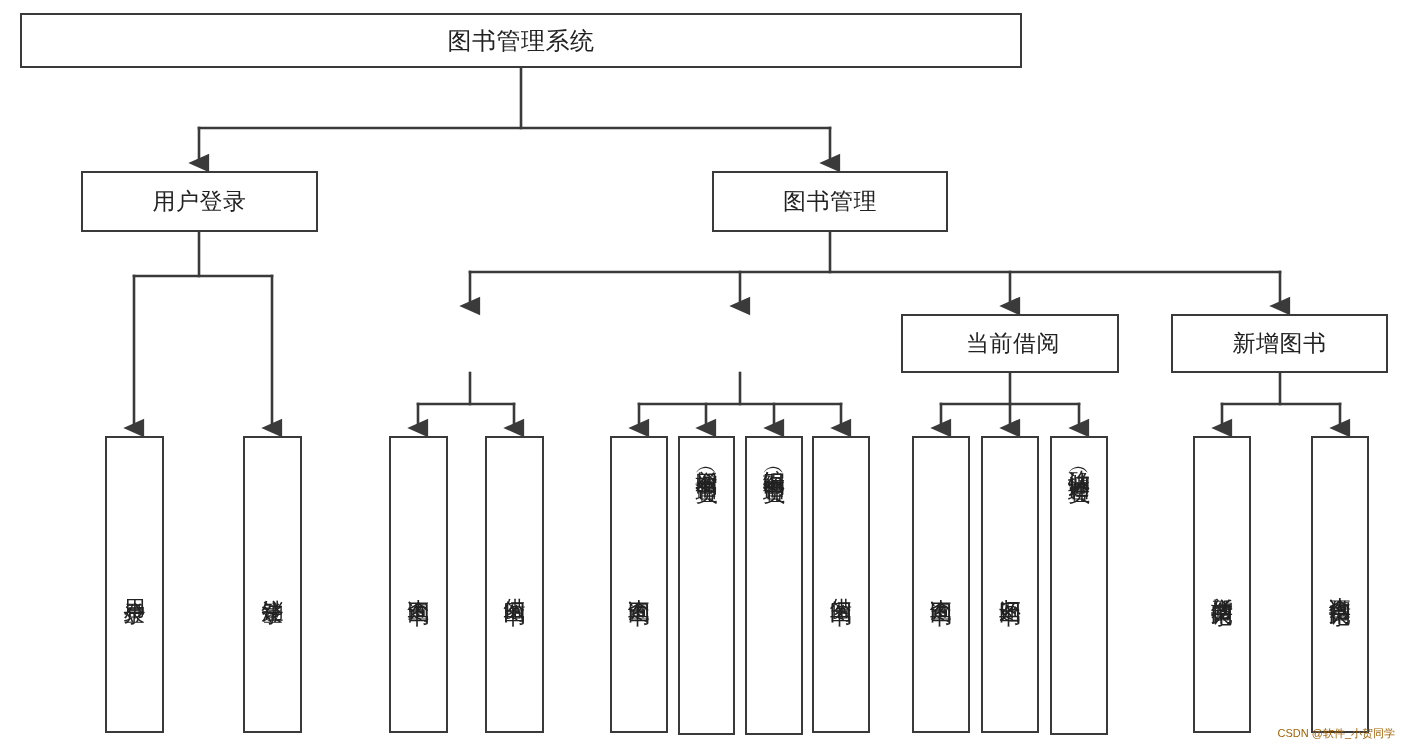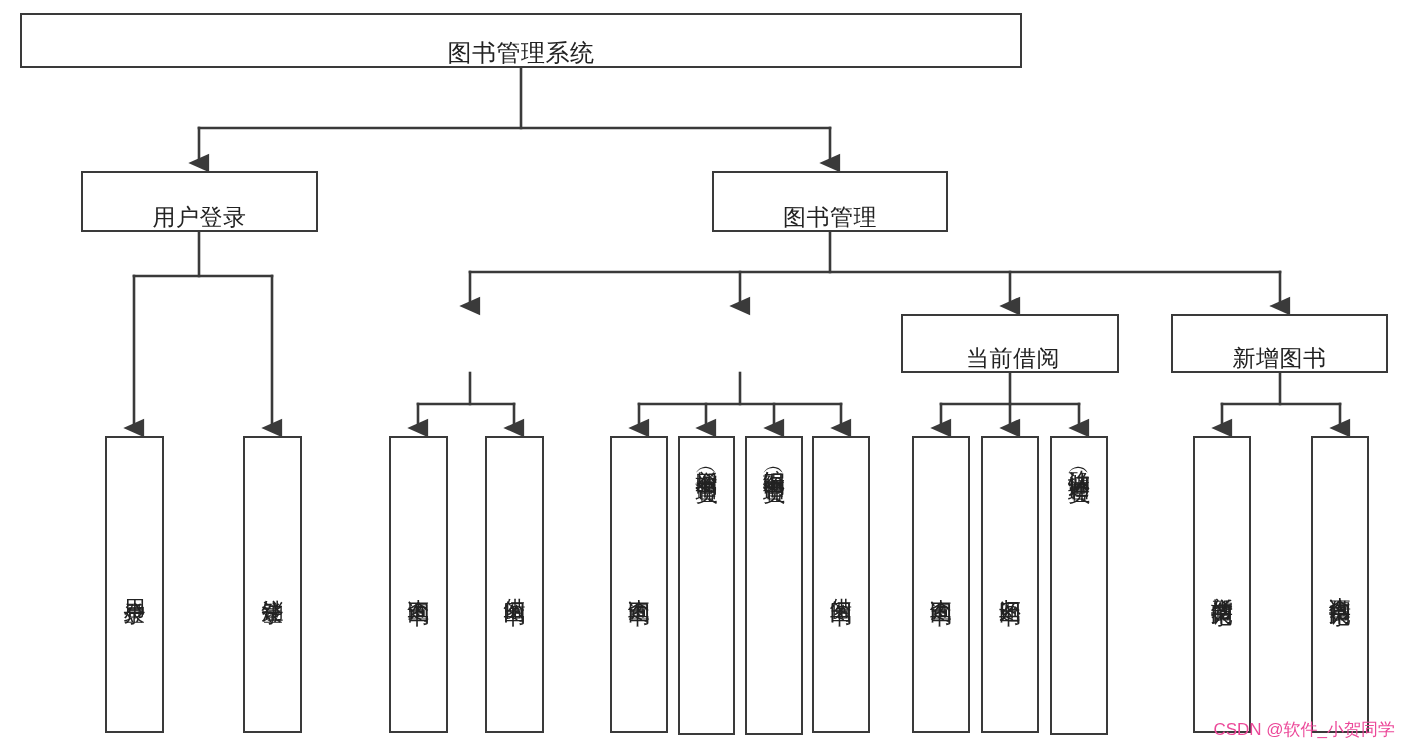--- a/index.html
+++ b/index.html
@@ -23,21 +23,21 @@
     width: 1405px;
     height: 747px;
     pointer-events: none;
   }
   .node {
     position: absolute;
     box-sizing: border-box;
     background: #ffffff;
     border: 2.5px solid #3a3a3a;
     display: flex;
-    align-items: flex-end;
+    align-items: center;
     justify-content: center;
     color: #222222;
     z-index: 2;
   }
   .node .lbl {
     display: block;
     line-height: 1.08;
     letter-spacing: 0.5px;
     text-align: center;
   }
@@ -62,22 +62,22 @@
     white-space: nowrap;
   }
   .node.vert.mid {
     align-items: center;
     padding-top: 0;
   }
   .watermark {
     position: absolute;
     right: 10px;
     bottom: 6px;
-    font-size: 17px;
-    color: #ec4899;
+    font-size: 11px;
+    color: #a16207;
     z-index: 5;
     white-space: nowrap;
     font-family: "Liberation Sans", "DejaVu Sans", sans-serif;
   }
 </style>
 </head>
 <body>
 
 <div id="canvas">
 

